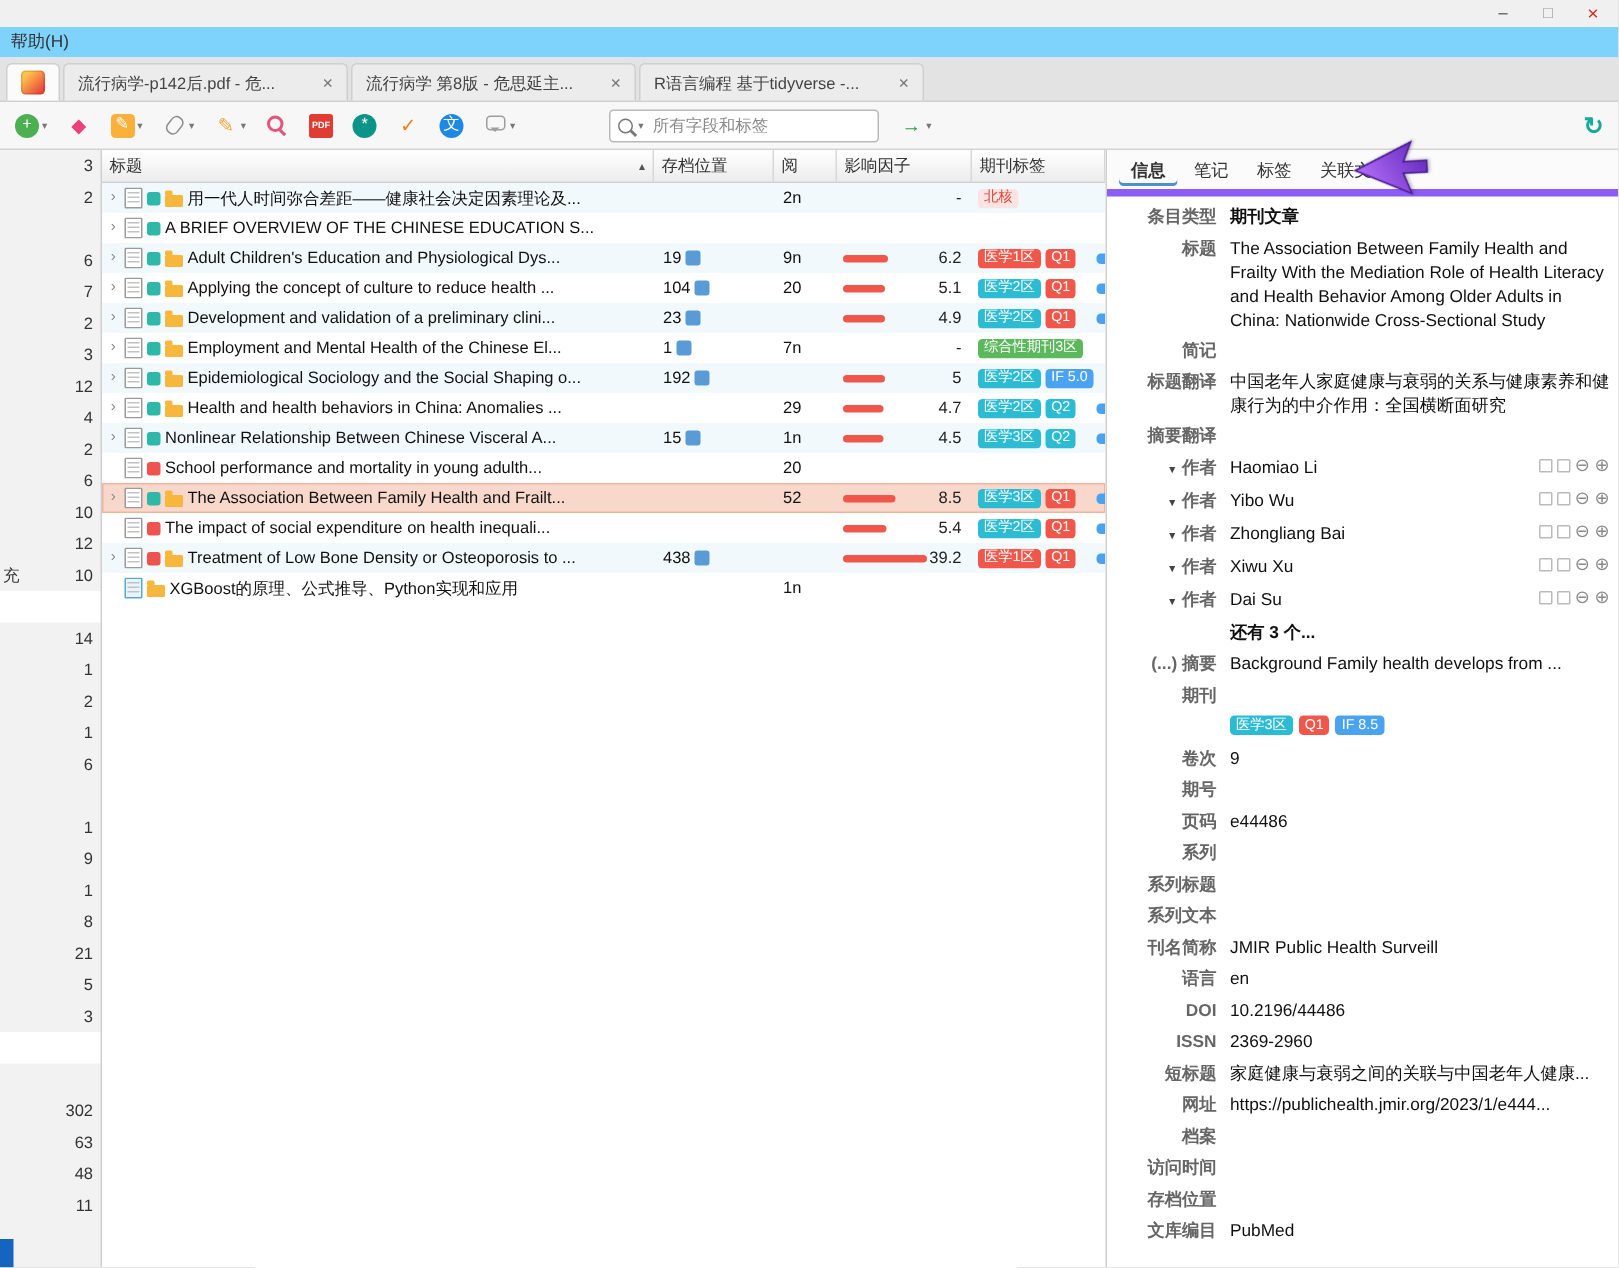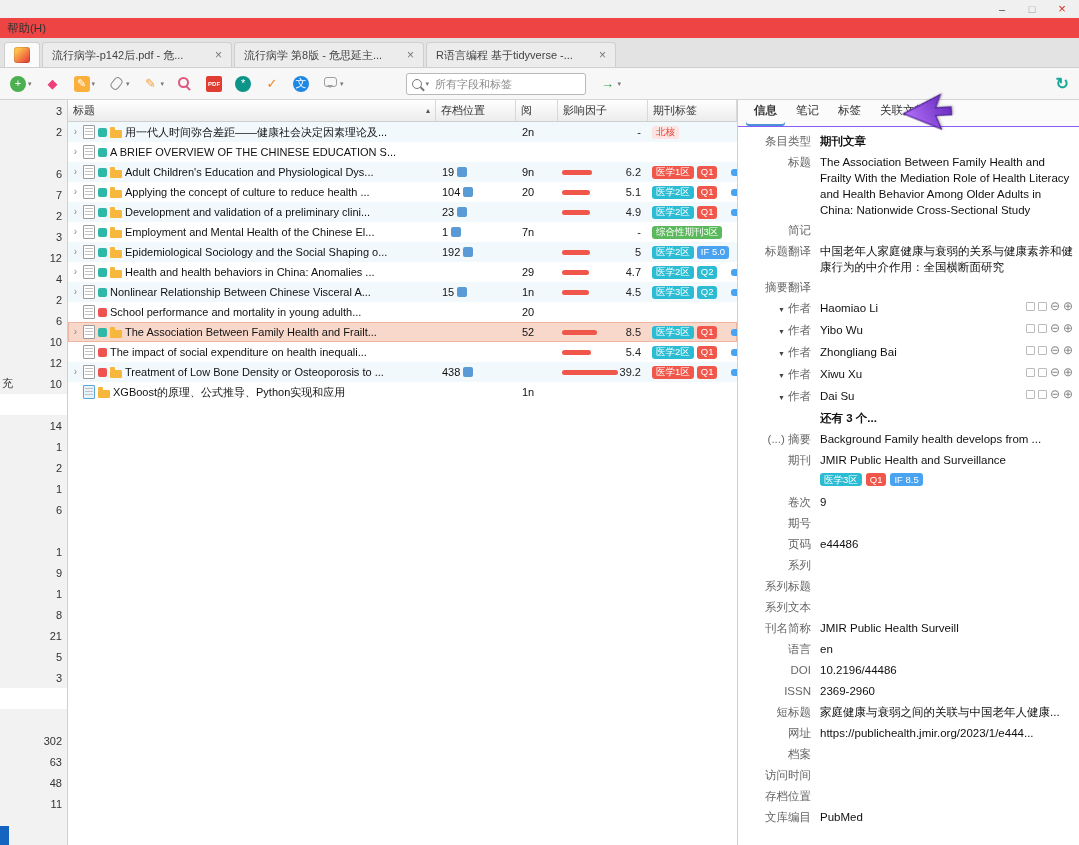--- a/index.html
+++ b/index.html
@@ -4,21 +4,21 @@
 <style>
   html,body{margin:0;padding:0;background:#d8d8d8;font-family:"Liberation Sans",sans-serif;}
   .root{position:relative;width:1079px;height:845px;background:#f0f0f0;overflow:hidden;font-family:"Liberation Sans",sans-serif;}
 
   
   .titlebar{position:absolute;top:0;left:0;right:0;height:18px;background:#f0f0f0;}
   .win-controls{position:absolute;right:2px;top:0;display:flex;}
   .win-btn{width:30px;height:17px;display:flex;align-items:center;justify-content:center;font-size:11px;color:#444;cursor:default;}
   .win-btn.dim{color:#9a9a9a;}
   .win-btn.close{color:#d12c20;font-size:13px;}
-  .menubar{position:absolute;top:18px;left:0;right:0;height:20px;background:#ef4444;display:flex;align-items:center;font-size:11.5px;color:#333;padding-left:3px;}
+  .menubar{position:absolute;top:18px;left:0;right:0;height:20px;background:#7dd3fc;display:flex;align-items:flex-start;font-size:11.5px;color:#333;padding-left:3px;}
   .menu-item{padding:2px 4px;}
 
   
   .tabbar{position:absolute;top:38px;left:0;right:0;height:30px;background:#e3e3e3;border-bottom:1px solid #cfcfcf;display:flex;align-items:flex-end;padding-left:4px;gap:2px;box-sizing:border-box;}
   .tab{height:25px;display:flex;align-items:center;background:#ececec;border:1px solid #cfcfcf;border-bottom:none;border-radius:4px 4px 0 0;padding:0 9px;font-size:11px;color:#444;box-sizing:border-box;}
   .tab.active{background:#fbfbfb;}
   .tab.doc{width:190px;}
   .tab-title{overflow:hidden;text-overflow:ellipsis;white-space:nowrap;flex:1;}
   .tab-close{margin-left:7px;color:#777;font-size:12px;flex:none;}
   .lib-ic{width:16px;height:16px;border-radius:3px;background:linear-gradient(135deg,#ffc24d 20%,#e8493b 85%);box-shadow:inset 0 0 0 1px rgba(0,0,0,.12);}
@@ -80,26 +80,26 @@
   .ifcell{padding-left:4px;}
   .barzone{width:56px;display:inline-flex;align-items:center;flex:none;}
   .ifbar{height:5px;border-radius:2.5px;background:#f0564a;}
   .ifval{margin-left:auto;padding-right:7px;color:#222;}
   .tagcell{gap:3px;padding-left:4px;position:relative;}
   .badge{font-size:9.5px;color:#fff;padding:0.5px 4px;border-radius:3px;white-space:nowrap;line-height:12px;flex:none;}
   .sliver{position:absolute;right:0;top:3px;bottom:3px;width:6px;border-radius:3px 0 0 3px;background:#4aa3f0;}
 
   
   .item-pane{position:absolute;left:737px;top:100px;right:0;bottom:0;background:#fff;border-left:1px solid #cfcfcf;box-sizing:border-box;overflow:hidden;}
-  .ip-tabs{display:flex;height:26px;gap:3px;padding:0 8px;font-size:11.5px;color:#333;border-bottom:1px solid #8b5cf6;background:#fbfbfb;}
+  .ip-tabs{display:flex;height:26px;align-items:center;gap:3px;padding:0 8px;font-size:11.5px;color:#333;border-bottom:5px solid #8b5cf6;background:#fbfbfb;}
   .ip-tab{padding:3px 8px;border-radius:3px;}
   .ip-tab.active{font-weight:bold;box-shadow:inset 0 -2px 0 #4a90d9;}
   .ip-body{padding:4px 0 0 0;overflow:hidden;}
   .ip-row{display:flex;align-items:flex-start;min-height:21px;padding:2px 6px 2px 0;font-size:11.5px;line-height:16px;box-sizing:border-box;}
-  .ip-label{width:82px;flex:none;text-align:right;color:#666;padding-right:9px;white-space:nowrap;box-sizing:border-box;}
+  .ip-label{width:82px;flex:none;text-align:right;color:#666;padding-right:9px;white-space:nowrap;box-sizing:border-box;font-weight:bold;}
   .ip-value{flex:1;color:#101010;word-break:break-word;min-width:0;}
   .ip-value.strong{font-weight:bold;}
   .ip-value.ellip{white-space:nowrap;overflow:hidden;text-overflow:ellipsis;word-break:normal;}
   .ccaret{font-size:7px;color:#444;margin-right:3px;}
   .cr-controls{flex:none;display:flex;align-items:center;gap:3px;margin-left:6px;color:#8a8a8a;}
   .mini-box{width:7px;height:7px;border:1px solid #bbb;border-radius:1px;display:inline-block;}
   .circ{font-size:12px;line-height:12px;color:#8a8a8a;}
   .more-link{font-weight:bold;color:#111;}
   .hint{margin-left:auto;flex:none;color:#9a9a9a;letter-spacing:4px;padding-right:6px;}
   .pane-badges{display:flex;gap:4px;}
@@ -756,21 +756,20 @@
         <div class="ip-row">
           <span class="ip-label"></span>
           <span class="ip-value more-link">还有 3 个...</span>
         </div>
         <div class="ip-row">
           <span class="ip-label">(...) 摘要</span>
           <span class="ip-value ellip">Background Family health develops from ...</span>
         </div>
         <div class="ip-row">
           <span class="ip-label">期刊</span>
-          <span class="ip-value">JMIR Public Health and Surveillance</span>
         </div>
         <div class="ip-row">
           <span class="ip-label"></span>
           <span class="ip-value pane-badges">
             <span class="badge" style="background: rgb(43, 188, 212);">医学3区</span>
             <span class="badge" style="background: rgb(240, 86, 74);">Q1</span>
             <span class="badge" style="background: rgb(74, 163, 240);">IF 8.5</span>
           </span>
         </div>
         <div class="ip-row">

